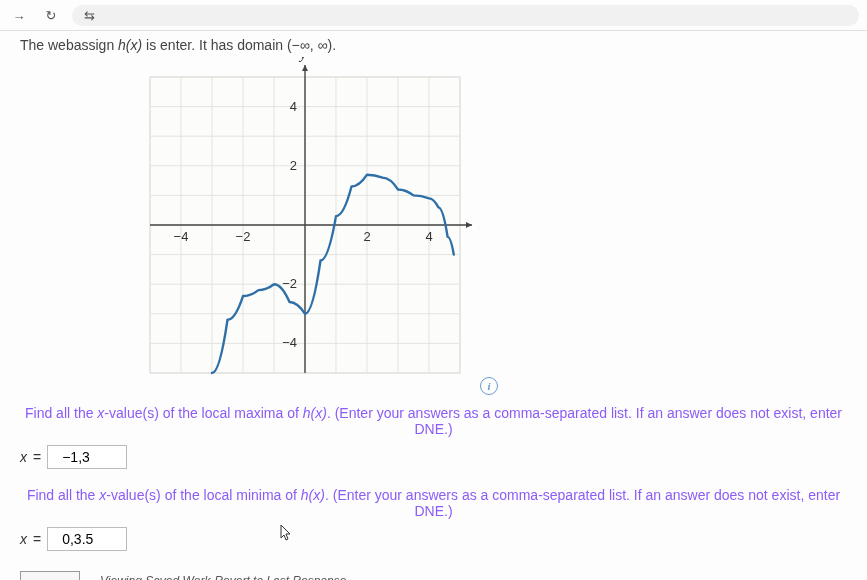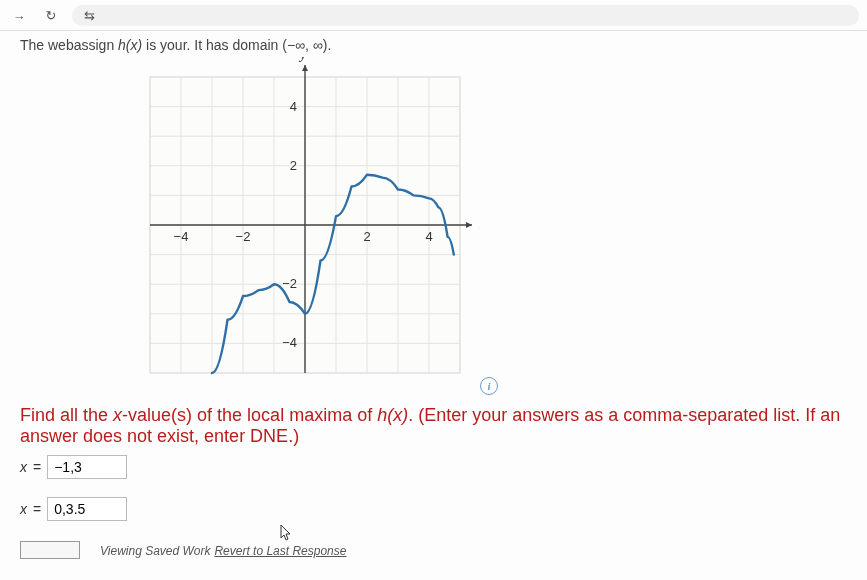--- a/index.html
+++ b/index.html
@@ -60,35 +60,36 @@
       border: 1px solid #6b9bd1;
       border-radius: 50%;
       display: flex; align-items:center; justify-content:center;
       font-size: 11px;
       font-weight: bold;
       color: #6b9bd1;
       font-family: Georgia, serif;
       font-style: italic;
     }
     .question {
-      font-size: 18px;
-      color: #b91c1c;
+      font-size: 14px;
+      color: #8b5cf6;
       margin: 12px 0 8px 0;
+      text-align: center;
     }
     .question .fn { font-style: italic; }
     .answer-row {
       display: flex;
       align-items: center;
       gap: 6px;
       margin-bottom: 18px;
     }
     .xlabel { font-style: italic; }
     .answer-input {
       border: 1px solid #bbb;
-      padding: 3px 6px;
+      padding: 3px 14px;
       font-size: 14px;
       width: 80px;
       height: 24px;
       font-family: Arial, Helvetica, sans-serif;
     }
     .bottom-bar {
       margin-top: 20px;
       display: flex;
       align-items: center;
       gap: 20px;
@@ -116,21 +117,21 @@
   <div class="round-btn">→</div>
   <div class="round-btn">↻</div>
   <div class="url-pill">
     <span>⇆</span>
   </div>
 </div>
 
 <div class="content">
 
   <p class="intro">
-    <span>The webassign </span><span class="fn">h(x)</span><span> is your. It has domain </span><span>(−∞, ∞)</span><span>.</span>
+    <span>The webassign </span><span class="fn">h(x)</span><span> is enter. It has domain </span><span>(−∞, ∞)</span><span>.</span>
   </p>
 
   <div class="graph-wrap">
     <svg id="chart-svg" width="360" height="336" viewBox="0 0 360 336">
         <rect x="30" y="20" width="310" height="296" fill="#fcfcfa" stroke="#d8d8d8"></rect>
         <line x1="30" y1="316" x2="30" y2="20" stroke="#e3e3e0" stroke-width="1"></line>
         <line x1="30" y1="316" x2="340" y2="316" stroke="#e3e3e0" stroke-width="1"></line>
         <line x1="61" y1="316" x2="61" y2="20" stroke="#e3e3e0" stroke-width="1"></line>
         <line x1="30" y1="286.4" x2="340" y2="286.4" stroke="#e3e3e0" stroke-width="1"></line>
         <line x1="92" y1="316" x2="92" y2="20" stroke="#e3e3e0" stroke-width="1"></line>
@@ -172,20 +173,23 @@
 
   <p class="question">
     <span>Find all the </span><span class="fn">x</span><span>-value(s) of the local maxima of </span><span class="fn">h(x)</span><span>. (Enter your answers as a comma-separated list. If an answer does not exist, enter DNE.)</span>
   </p>
   <div class="answer-row">
     <span class="xlabel">x</span>
     <span> = </span>
     <input class="answer-input" type="text" value="−1,3" style="">
   </div>
 
+  <p class="question">
+    <span>Find all the </span><span class="fn">x</span><span>-value(s) of the local minima of </span><span class="fn">h(x)</span><span>. (Enter your answers as a comma-separated list. If an answer does not exist, enter DNE.)</span>
+  </p>
   <div class="answer-row">
     <span class="xlabel">x</span>
     <span> = </span>
     <input class="answer-input" type="text" value="0,3.5" style="">
   </div>
 
   <div class="bottom-bar">
     <span style="display:inline-block;border:1px solid #999;background:#f7f7f7;width:60px;height:18px;"></span>
     <span>
       <span class="revert-link" style="text-decoration:none;">Viewing Saved Work</span>

